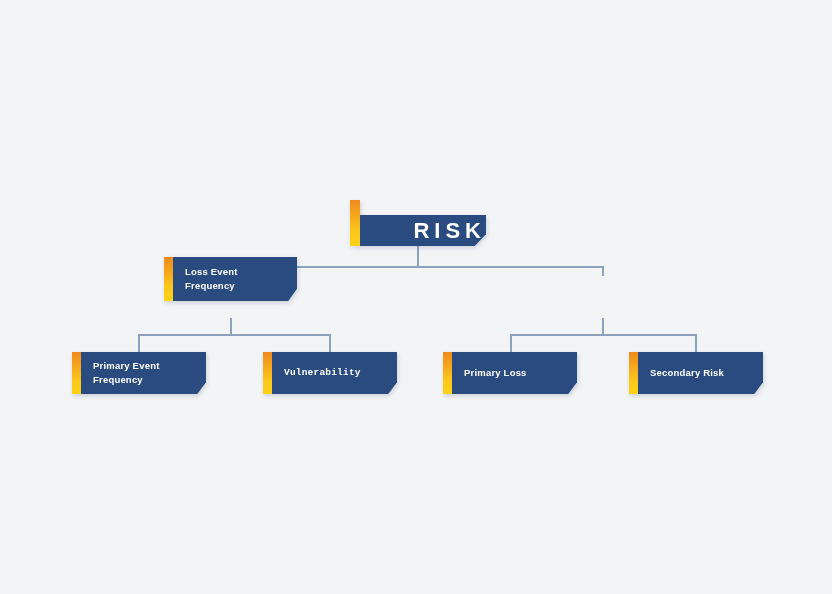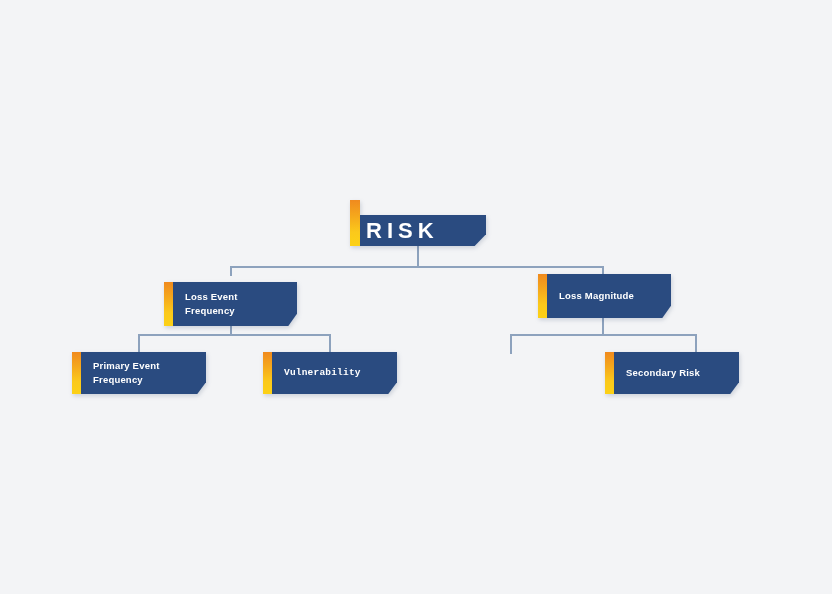--- a/index.html
+++ b/index.html
@@ -60,42 +60,42 @@
 
   
   #node-risk {
     left: 350px;
     top: 200px;
     width: 136px;
     height: 46px;
   }
   #node-risk .node-accent { width: 10px; flex: 0 0 10px; }
   #node-risk .node-body {
-    justify-content: flex-start;
+    justify-content: flex-end;
     -webkit-clip-path: polygon(0 0, 100% 0, 100% 62%, 91% 100%, 0 100%);
     clip-path: polygon(0 0, 100% 0, 100% 62%, 91% 100%, 0 100%);
     margin-top: 15px;
   }
   #node-risk .node-label {
     font-size: 22px;
     letter-spacing: 5px;
     padding: 0 0 0 6px;
   }
 
   
   .node.level2 { width: 133px; height: 44px; }
-  #node-lef { left: 164px; top: 282px; }
+  #node-lef { left: 164px; top: 257px; }
   #node-lm  { left: 538px; top: 274px; }
 
   
   .node.level3 { width: 134px; height: 42px; }
   #node-tef { left: 72px;  top: 352px; }
   #node-vul { left: 263px; top: 352px; font-family: Liberation Mono, monospace; }
   #node-pl  { left: 443px; top: 352px; }
-  #node-sr  { left: 605px; top: 352px; }
+  #node-sr  { left: 629px; top: 352px; }
 </style>
 </head>
 <body>
 
 <div id="diagram-canvas">
 
   <div class="connector v" style="left:417px; top:246px; height:22px;"></div>
   <div class="connector h" style="left:230px; top:266px; width:374px;"></div>
   <div class="connector v" style="left:230px; top:266px; height:10px;"></div>
   <div class="connector v" style="left:602px; top:266px; height:10px;"></div>
@@ -118,42 +118,42 @@
   </div>
 
   <div class="node level2" id="node-lef">
     <div class="node-accent"></div>
     <div class="node-body">
       <span class="node-label">Loss Event
 Frequency</span>
     </div>
   </div>
 
-  <div class="node level2" id="node-lm">
-    <div class="node-accent"></div>
-    <div class="node-body">
-      <span class="node-label">Loss Magnitude</span>
-    </div>
-  </div>
 
   <div class="node level3" id="node-tef">
     <div class="node-accent"></div>
     <div class="node-body">
       <span class="node-label">Primary Event
 Frequency</span>
     </div>
   </div>
 
   <div class="node level3" id="node-vul">
     <div class="node-accent"></div>
     <div class="node-body">
       <span class="node-label">Vulnerability</span>
     </div>
   </div>
 
+  <div class="node level3" id="node-pl">
+    <div class="node-accent"></div>
+    <div class="node-body">
+      <span class="node-label">Primary Loss</span>
+    </div>
+  </div>
 
   <div class="node level3" id="node-sr">
     <div class="node-accent"></div>
     <div class="node-body">
       <span class="node-label">Secondary Risk</span>
     </div>
   </div>
 
 </div>
 

